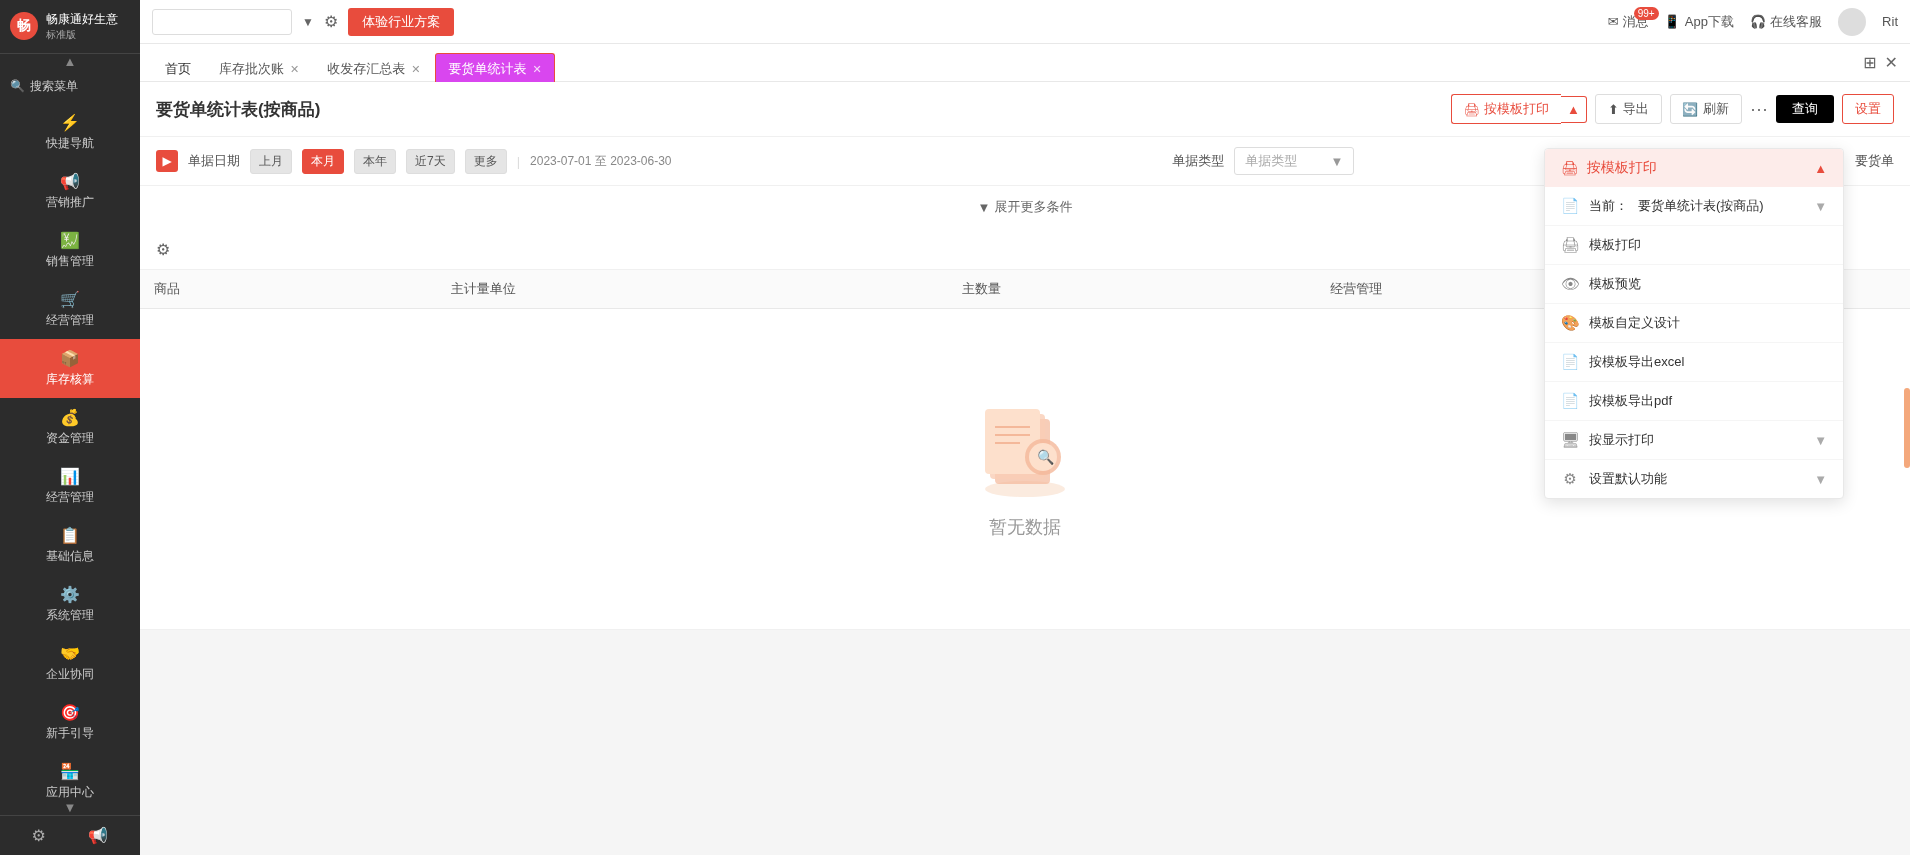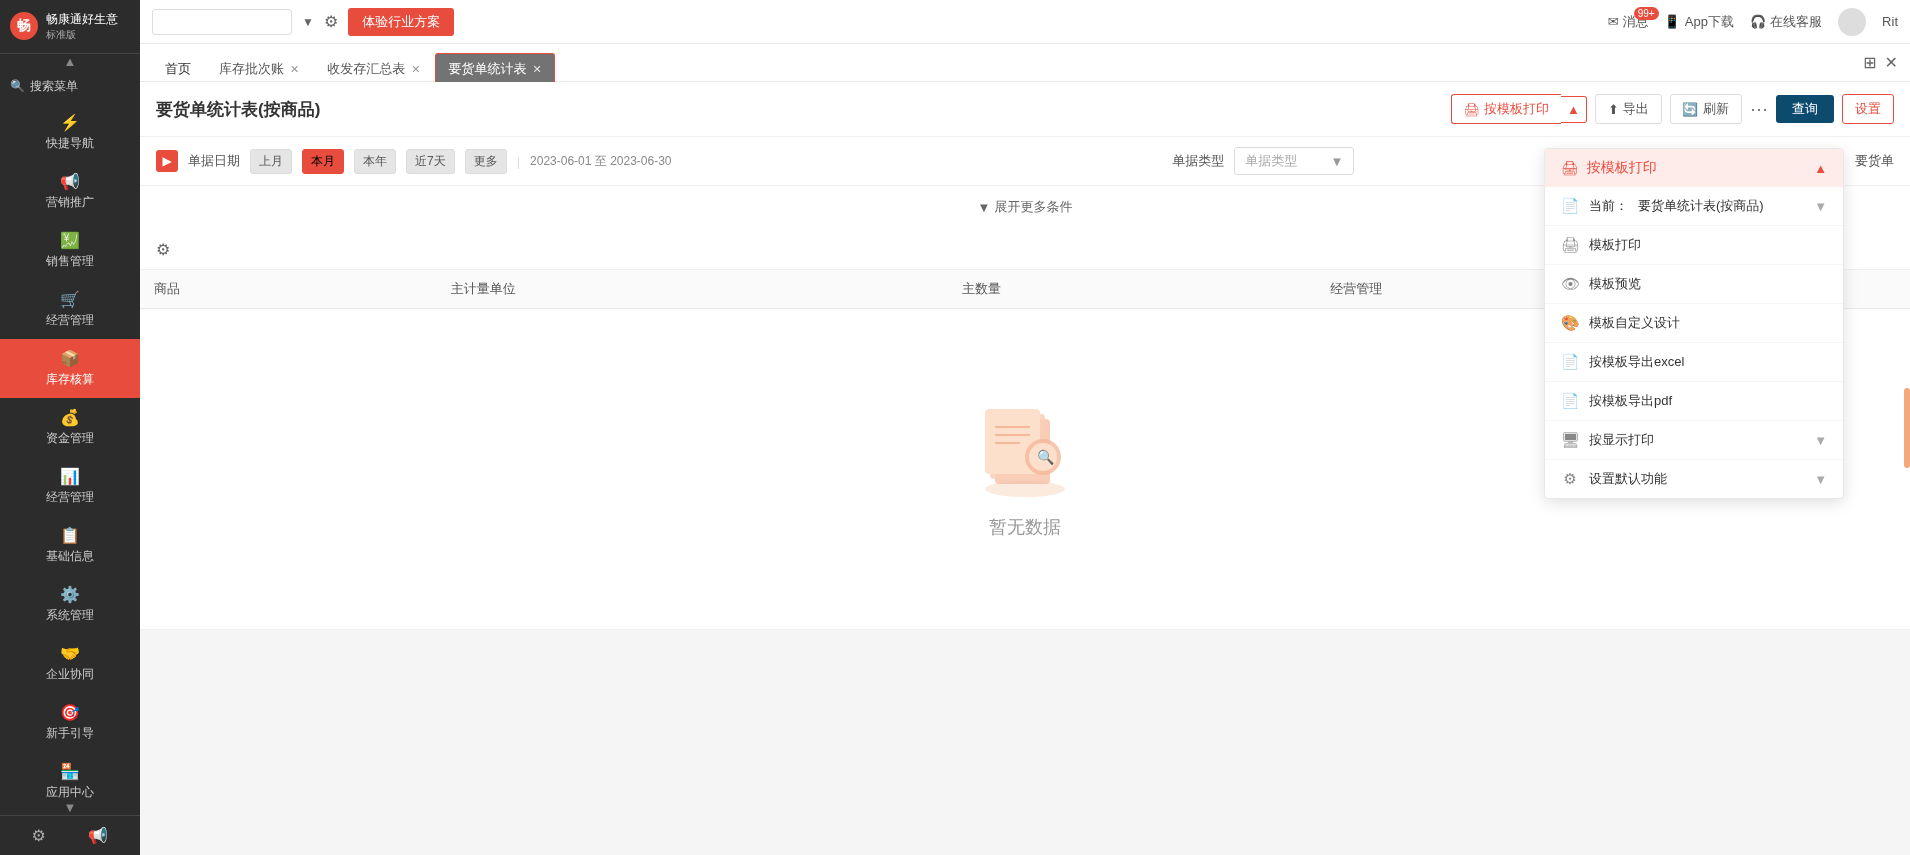--- a/index.html
+++ b/index.html
@@ -40,57 +40,57 @@
     .badge { background: #e84c3d; color: #fff; border-radius: 8px; font-size: 10px; padding: 1px 4px; position: absolute; top: -6px; right: -10px; text-align: center; }
     .topbar-avatar { width: 28px; height: 28px; border-radius: 50%; background: #ddd; }
     .topbar-username { color: #555; font-size: 13px; }
 
     
     .tabs-bar { height: 38px; background: #fff; display: flex; align-items: center; padding: 0 12px; border-bottom: 1px solid #e8e8e8; flex-shrink: 0; gap: 2px; }
     .tab { display: flex; align-items: center; gap: 4px; padding: 6px 12px; border-radius: 3px 3px 0 0; cursor: pointer; font-size: 13px; color: #555; border: 1px solid transparent; border-bottom: none; white-space: nowrap; margin-top: 12px; }
     .tab.active { background: #fff; color: #333; border-color: #e8e8e8; font-weight: 500; }
     .tab-home { color: #333; }
     .tab-close { font-size: 11px; color: #999; cursor: pointer; margin-left: 2px; }
-    .tab.highlighted { background: #737373; color: #fff; border-color: #e84c3d; }
+    .tab.highlighted { background: #d946ef; color: #fff; border-color: #e84c3d; }
     .tab.highlighted .tab-close { color: rgba(255,255,255,0.8); }
     .tabs-close-btn { margin-left: auto; color: #666; cursor: pointer; font-size: 16px; }
     .tabs-expand-btn { color: #666; cursor: pointer; font-size: 16px; }
 
     
     .content { flex: 1; overflow: auto; padding: 16px; background: #f5f5f5; position: relative; }
     .content::-webkit-scrollbar { width: 6px; }
     .content::-webkit-scrollbar-thumb { background: #ccc; }
     .page-title { font-size: 17px; font-weight: 600; color: #333; }
 
     
     .filter-bar { background: #fff; padding: 10px 16px; display: flex; align-items: center; gap: 10px; flex-wrap: wrap; border-top: 1px solid #f0f0f0; }
     .filter-expand-btn { width: 22px; height: 22px; background: #e84c3d; color: #fff; display: flex; align-items: center; justify-content: center; border-radius: 3px; cursor: pointer; font-size: 12px; flex-shrink: 0; }
     .filter-label { color: #555; font-size: 13px; white-space: nowrap; }
     .date-btn { padding: 3px 8px; border: 1px solid #ddd; border-radius: 3px; background: #e5e5e5; cursor: pointer; font-size: 12px; color: #555; }
-    .date-btn.active { background: #e84c3d; color: #000000; border-color: #e84c3d; }
+    .date-btn.active { background: #e84c3d; color: #ffffff; border-color: #e84c3d; }
     .date-range { color: #888; font-size: 12px; }
     .filter-separator { color: #ddd; }
     .filter-type-select { display: flex; align-items: center; gap: 6px; padding: 4px 10px; border: 1px solid #ddd; border-radius: 3px; background: #fff; cursor: pointer; font-size: 13px; color: #555; min-width: 120px; }
     .filter-select-arrow { color: #999; }
 
     
     .filter-bar2 { background: #fff; padding: 8px 16px; display: flex; align-items: center; justify-content: center; border-top: 1px solid #f0f0f0; }
     .expand-more-center { display: flex; align-items: center; gap: 4px; color: #666; font-size: 13px; cursor: pointer; padding: 4px 16px; }
 
     
     .table-wrap { background: #fff; margin-top: 2px; border-radius: 0 0 4px 4px; }
     .table-toolbar { padding: 10px 16px; display: flex; align-items: center; gap: 10px; border-bottom: 1px solid #f0f0f0; }
     .table-settings-icon { color: #666; font-size: 16px; cursor: pointer; }
     table { width: 100%; border-collapse: collapse; }
     th { background: #fafafa; padding: 10px 14px; text-align: left; font-size: 13px; color: #555; font-weight: 500; border-bottom: 1px solid #e8e8e8; white-space: nowrap; }
     td { padding: 10px 14px; font-size: 13px; color: #333; border-bottom: 1px solid #f0f0f0; }
     .empty-state { display: flex; flex-direction: column; align-items: center; justify-content: center; padding: 80px 0; gap: 16px; }
     .empty-text { color: #999; font-size: 18px; }
     .action-btn { display: flex; align-items: center; gap: 4px; padding: 5px 12px; border: 1px solid #ddd; border-radius: 3px; background: #fff; cursor: pointer; font-size: 13px; color: #555; }
-    .action-btn-primary { background: #0c4a6e; color: #fff; border-color: #e84c3d; padding: 5px 16px; border-radius: 3px; cursor: pointer; font-size: 13px; border: none; }
+    .action-btn-primary { background: #000000; color: #fff; border-color: #e84c3d; padding: 5px 16px; border-radius: 3px; cursor: pointer; font-size: 13px; border: none; }
     .action-btn-settings { background: #fff; color: #e84c3d; border: 1px solid #e84c3d; padding: 5px 12px; border-radius: 3px; cursor: pointer; font-size: 13px; }
 
     
     .page-header-row { background: #fff; padding: 12px 16px; display: flex; align-items: center; justify-content: space-between; border-radius: 4px 4px 0 0; }
     .page-actions { display: flex; align-items: center; gap: 8px; }
     .dropdown-menu { position: absolute; top: 148px; right: 66px; width: 300px; background: #fff; border: 1px solid #e8e8e8; border-radius: 4px; box-shadow: 0 4px 16px rgba(0,0,0,0.12); z-index: 200; }
     .dropdown-header { background: #fdecea; padding: 10px 16px; display: flex; align-items: center; justify-content: space-between; border-radius: 4px 4px 0 0; }
     .dropdown-header-left { display: flex; align-items: center; gap: 8px; color: #e84c3d; font-size: 14px; font-weight: 500; }
     .dropdown-header-right { display: flex; align-items: center; gap: 8px; }
     .dropdown-header-arrow { color: #e84c3d; cursor: pointer; }
@@ -269,21 +269,21 @@
 
         <div class="filter-bar">
           <div class="filter-expand-btn">▶</div>
           <span class="filter-label">单据日期</span>
           <button class="date-btn">上月</button>
           <button class="date-btn active">本月</button>
           <button class="date-btn">本年</button>
           <button class="date-btn">近7天</button>
           <button class="date-btn">更多</button>
           <span class="filter-separator">|</span>
-          <span class="date-range">2023-06-01 至 2023-06-30</span>
+          <span class="date-range">2023-07-01 至 2023-06-30</span>
           <div style="flex:1;"></div>
           <span class="filter-label">单据类型</span>
           <div class="filter-type-select">
             <span style="color:#aaa;">单据类型</span>
             <div style="flex:1;"></div>
             <span class="filter-select-arrow">▼</span>
           </div>
           <div style="flex:1;"></div>
           <span class="filter-label">要货单</span>
         </div>

